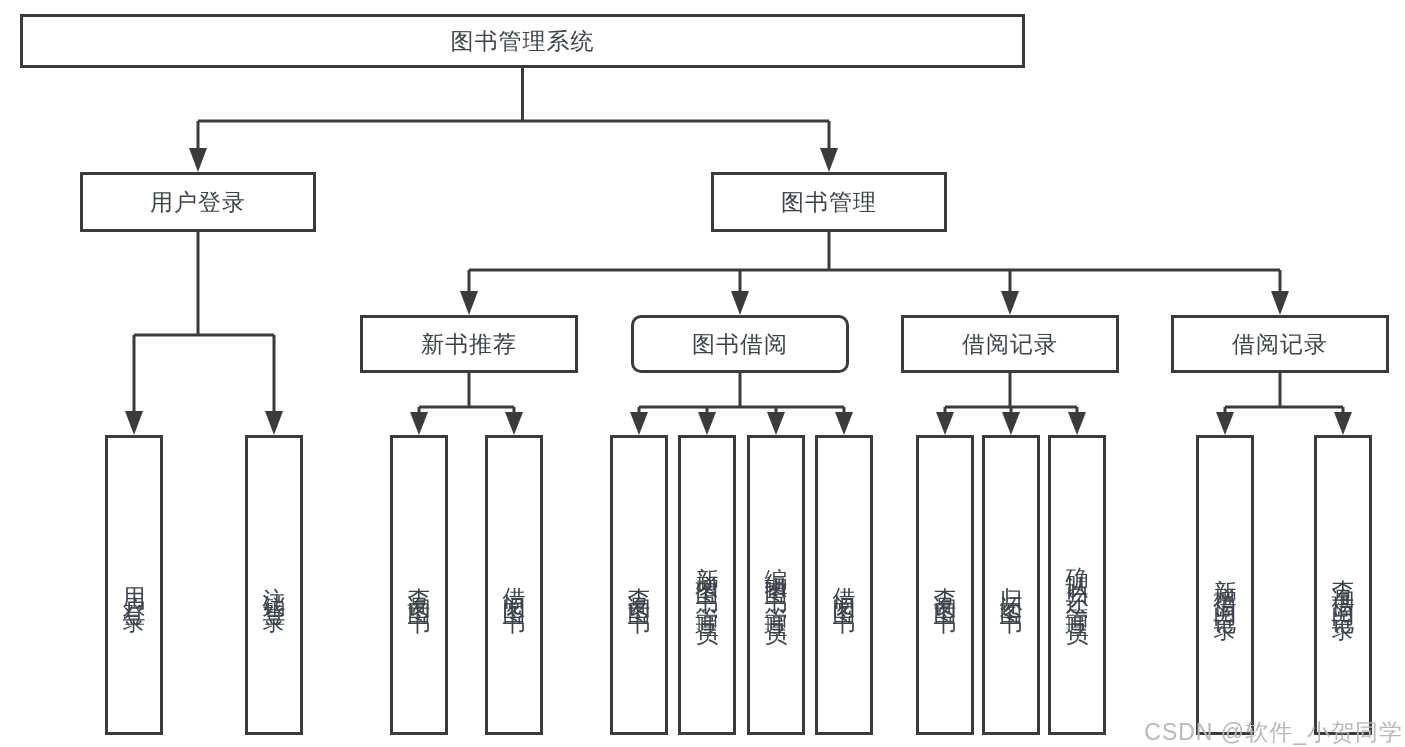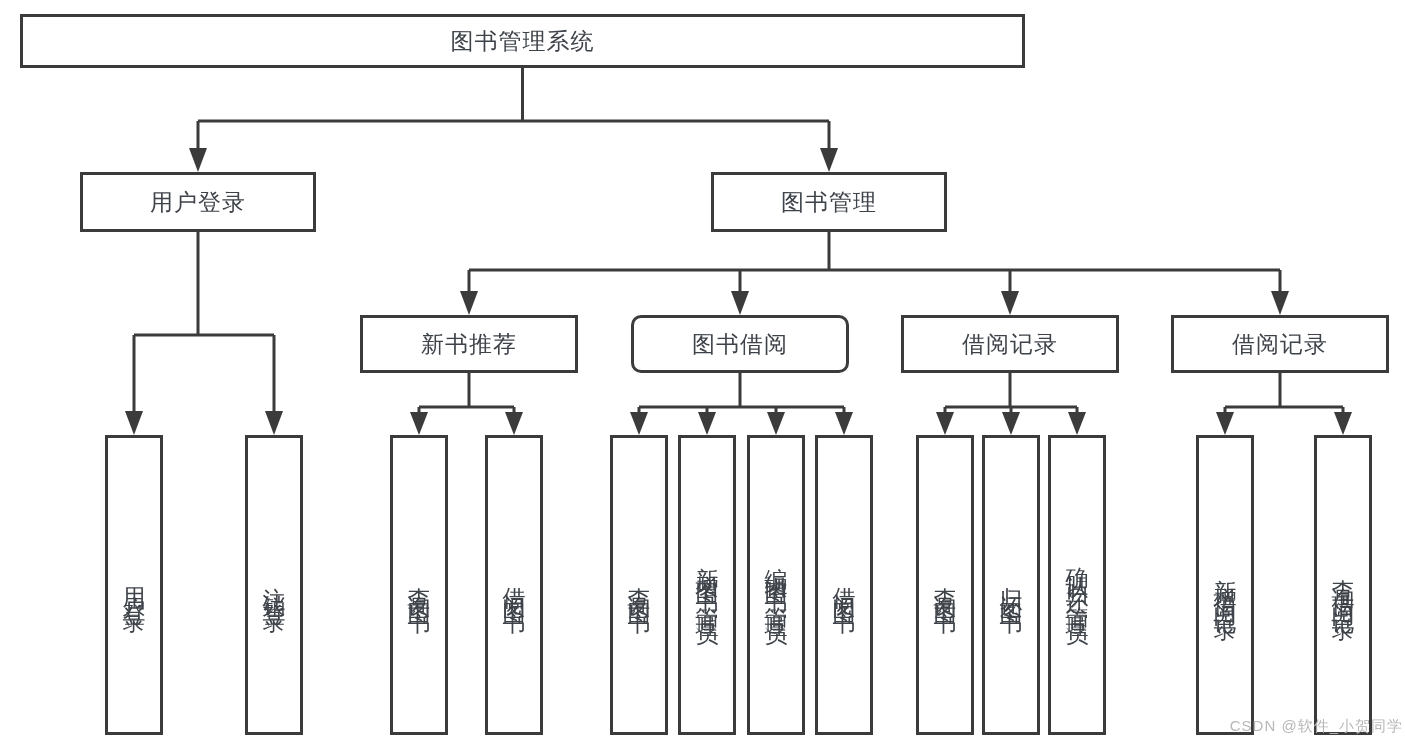--- a/index.html
+++ b/index.html
@@ -45,21 +45,21 @@
     writing-mode: vertical-rl;
     text-orientation: mixed;
     letter-spacing: 8px;
     white-space: nowrap;
     line-height: 1;
   }
   .watermark {
     position: absolute;
     right: 2px;
     top: 717px;
-    font-size: 15px;
+    font-size: 23px;
     letter-spacing: 1px;
     color: #b8b8b8;
     white-space: nowrap;
   }
 </style>
 </head>
 <body>
 
 <div class="stage">
 

